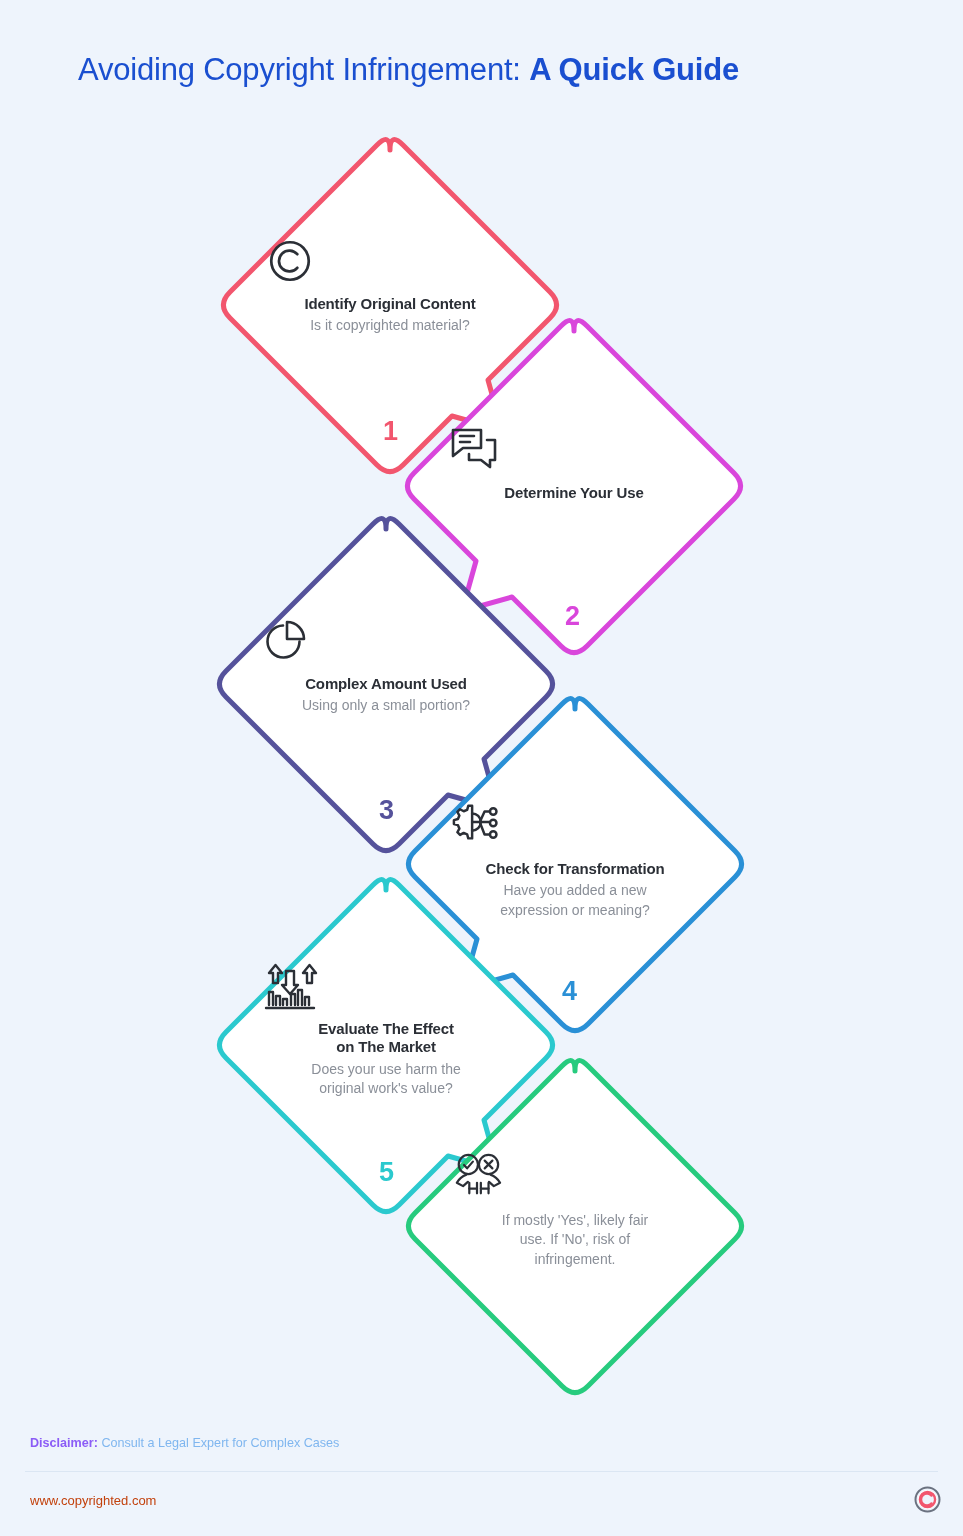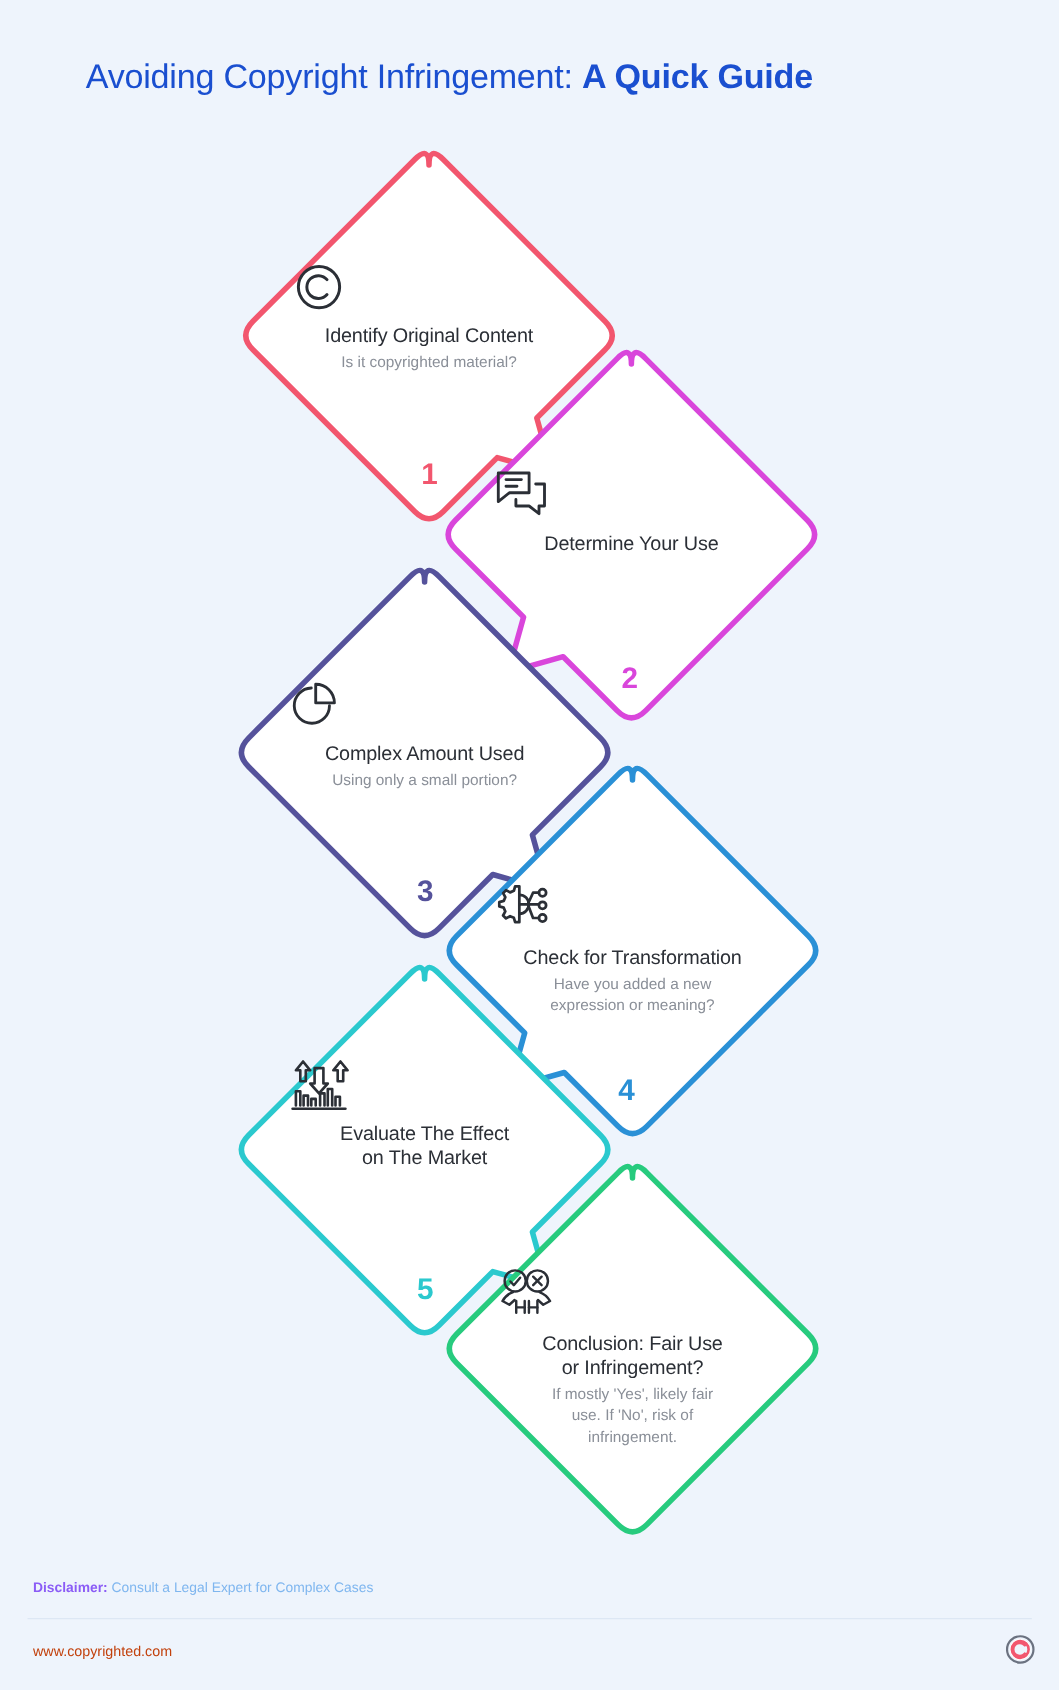--- a/index.html
+++ b/index.html
@@ -51,22 +51,22 @@
     pointer-events: none;
   }
   .card-icon {
     display: flex;
     justify-content: center;
     align-items: flex-end;
     height: 52px;
     margin-bottom: 7px;
   }
   .card-title {
-    font-size: 18px;
-    font-weight: 400;
+    font-size: 15px;
+    font-weight: 700;
     color: #2b2f36;
     line-height: 1.22;
     letter-spacing: -0.15px;
   }
   .card-sub {
     margin-top: 3px;
     font-size: 14px;
     font-weight: 400;
     color: #8a8f98;
     line-height: 1.38;
@@ -247,40 +247,40 @@
           <path d="M46 22V12h-4l6.5-8L55 12h-4v10z"></path>
           <path d="M25 10h8v14h4l-8 9-8-9h4z"></path>
           <path d="M8 44V31h4v13M15 44V35h4v9M22 44V38h4v6M30 44V33h4v11M37 44V29h4v15M44 44V36h4v8"></path>
           <path d="M5 47h48"></path>
         </svg>
       </div>
       <div class="card-title">
         <span>Evaluate The Effect</span><br>
         <span>on The Market</span>
       </div>
+      <div class="card-sub">
+        <span>Does your use harm the</span><br>
+        <span>original work's value?</span>
+      </div>
     </div>
     <div class="card-num" style="left:379px; top:1159px; color:#2BC9CE;">5</div>
 
     <div class="card-content" style="left:450px; top:1152px;">
       <div class="card-icon">
         <svg width="54" height="50" viewBox="0 0 56 52" fill="none" stroke="#2b2f36" stroke-width="2.3" stroke-linejoin="round" stroke-linecap="round">
           <circle cx="19" cy="13" r="10"></circle>
           <circle cx="40" cy="13" r="10"></circle>
           <path d="M14.5 13.5l3.2 3.5 6-7"></path>
           <path d="M36 9l8 8M44 9l-8 8"></path>
           <path d="M17 23.5c-4 1.5-8 5-10 8.5l6.5 3.5 5-4.5"></path>
           <path d="M42 23.5c4 1.5 8 5 10 8.5l-6.5 3.5-5-4.5"></path>
           <path d="M20 32v11M28 32v11M32 32v11M40 32v11"></path>
           <path d="M20 38h8M32 38h8"></path>
         </svg>
       </div>
-      <div class="card-title">
-        <span>Conclusion: Fair Use</span><br>
-        <span>or Infringement?</span>
-      </div>
       <div class="card-sub">
         <span>If mostly 'Yes', likely fair</span><br>
         <span>use. If 'No', risk of</span><br>
         <span>infringement.</span>
       </div>
     </div>
   </div>
 
   <div class="disclaimer">
     <b>Disclaimer:</b><span> Consult a Legal Expert for Complex Cases</span>

